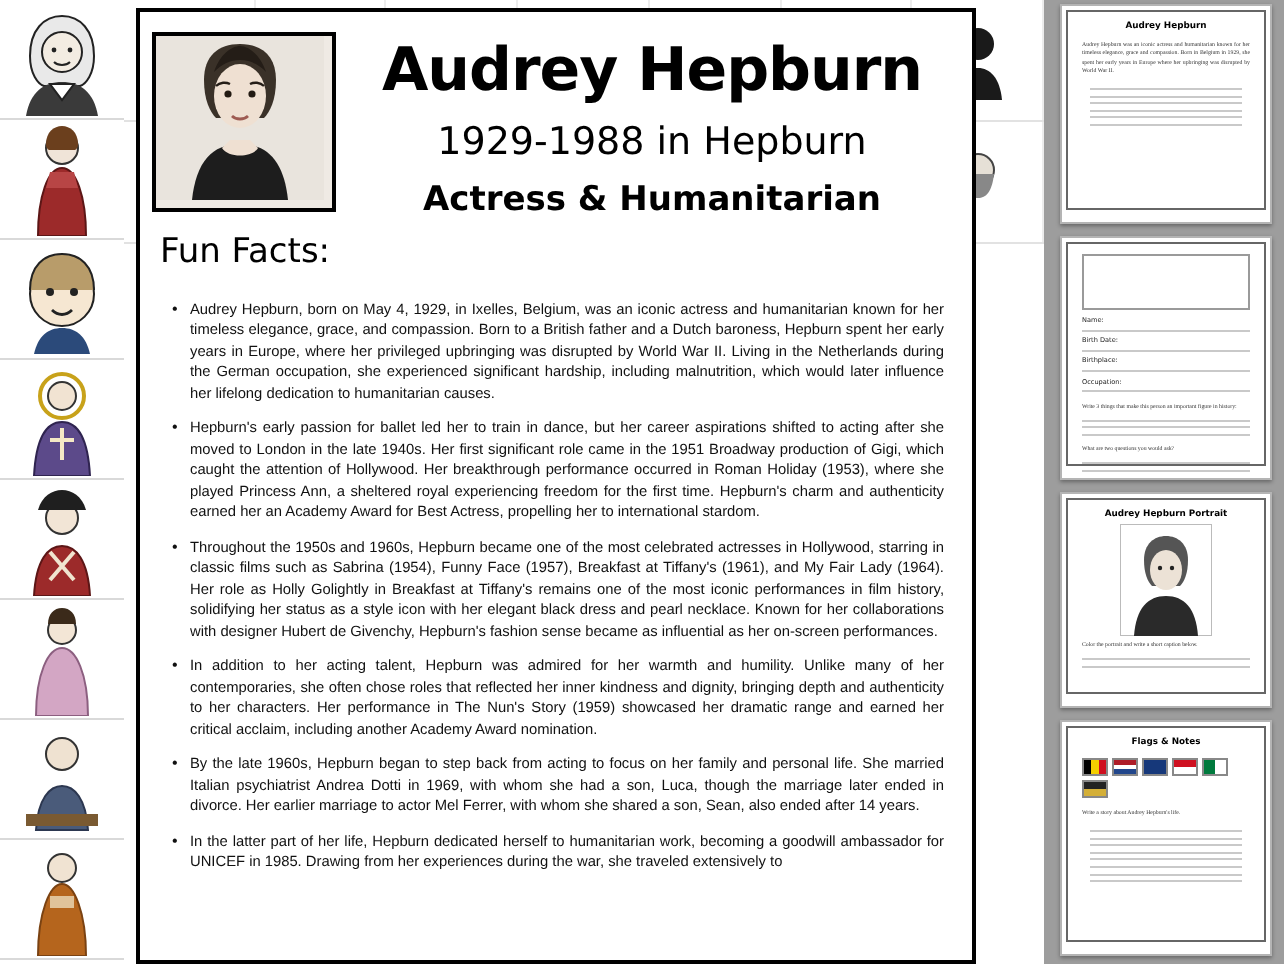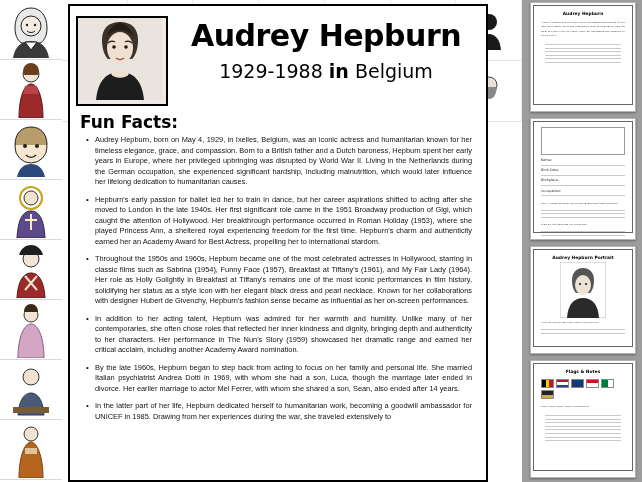--- a/index.html
+++ b/index.html
@@ -73,33 +73,33 @@
     line-height:1.05;
     margin-top:8px;
     color:#000;
   }
   .p-sub{
     font-family:"DejaVu Sans", sans-serif;
     font-size:19px;
     margin-top:8px;
     color:#000;
   }
-  .p-sub b{font-weight:bold;}
+  .p-sub b{font-weight:normal;}
   .p-role{
     font-family:"DejaVu Sans", sans-serif;
     font-weight:bold;
     font-size:17px;
     margin-top:8px;
     color:#000;
   }
   .fun-facts{
     font-family:"DejaVu Sans", sans-serif;
-    font-weight:bold;
+    font-weight:normal;
     font-size:17px;
-    margin:6px 0 3px 10px;
+    margin:6px 0 14px 10px;
   }
   .facts{
     margin:0;padding:0 14px 0 16px;list-style:none;
   }
   .facts li{
     position:relative;
     font-family:Liberation Sans, sans-serif;
     font-size:7.4px;
     line-height:1.42;
     text-align:justify;
@@ -356,22 +356,23 @@
         <path d="M18 82c2-19 10-28 24-28s22 9 24 28z" fill="#1d1d1d"></path>
         <path d="M33 56c3 5 15 5 18 0l-4-4H37z" fill="#efe0d2"></path>
       </svg>
     </div>
 
     <div class="title-block">
       <div class="p-title">Audrey Hepburn</div>
       <div class="p-sub">
         <span>1929-1988</span>
         <b>in</b>
-        <span>Belgium</span>
-      </div>
+        <span>Hepburn</span>
+      </div>
+      <div class="p-role">Actress &amp; Humanitarian</div>
     </div>
   </div>
 
   <div class="fun-facts">Fun Facts:</div>
 
   <ul class="facts">
     <li>Audrey Hepburn, born on May 4, 1929, in Ixelles, Belgium, was an iconic actress and humanitarian known for her timeless elegance, grace, and compassion. Born to a British father and a Dutch baroness, Hepburn spent her early years in Europe, where her privileged upbringing was disrupted by World War II. Living in the Netherlands during the German occupation, she experienced significant hardship, including malnutrition, which would later influence her lifelong dedication to humanitarian causes.</li>
     <li>Hepburn's early passion for ballet led her to train in dance, but her career aspirations shifted to acting after she moved to London in the late 1940s. Her first significant role came in the 1951 Broadway production of Gigi, which caught the attention of Hollywood. Her breakthrough performance occurred in Roman Holiday (1953), where she played Princess Ann, a sheltered royal experiencing freedom for the first time. Hepburn's charm and authenticity earned her an Academy Award for Best Actress, propelling her to international stardom.</li>
     <li>Throughout the 1950s and 1960s, Hepburn became one of the most celebrated actresses in Hollywood, starring in classic films such as Sabrina (1954), Funny Face (1957), Breakfast at Tiffany's (1961), and My Fair Lady (1964). Her role as Holly Golightly in Breakfast at Tiffany's remains one of the most iconic performances in film history, solidifying her status as a style icon with her elegant black dress and pearl necklace. Known for her collaborations with designer Hubert de Givenchy, Hepburn's fashion sense became as influential as her on-screen performances.</li>
     <li>In addition to her acting talent, Hepburn was admired for her warmth and humility. Unlike many of her contemporaries, she often chose roles that reflected her inner kindness and dignity, bringing depth and authenticity to her characters. Her performance in The Nun's Story (1959) showcased her dramatic range and earned her critical acclaim, including another Academy Award nomination.</li>

